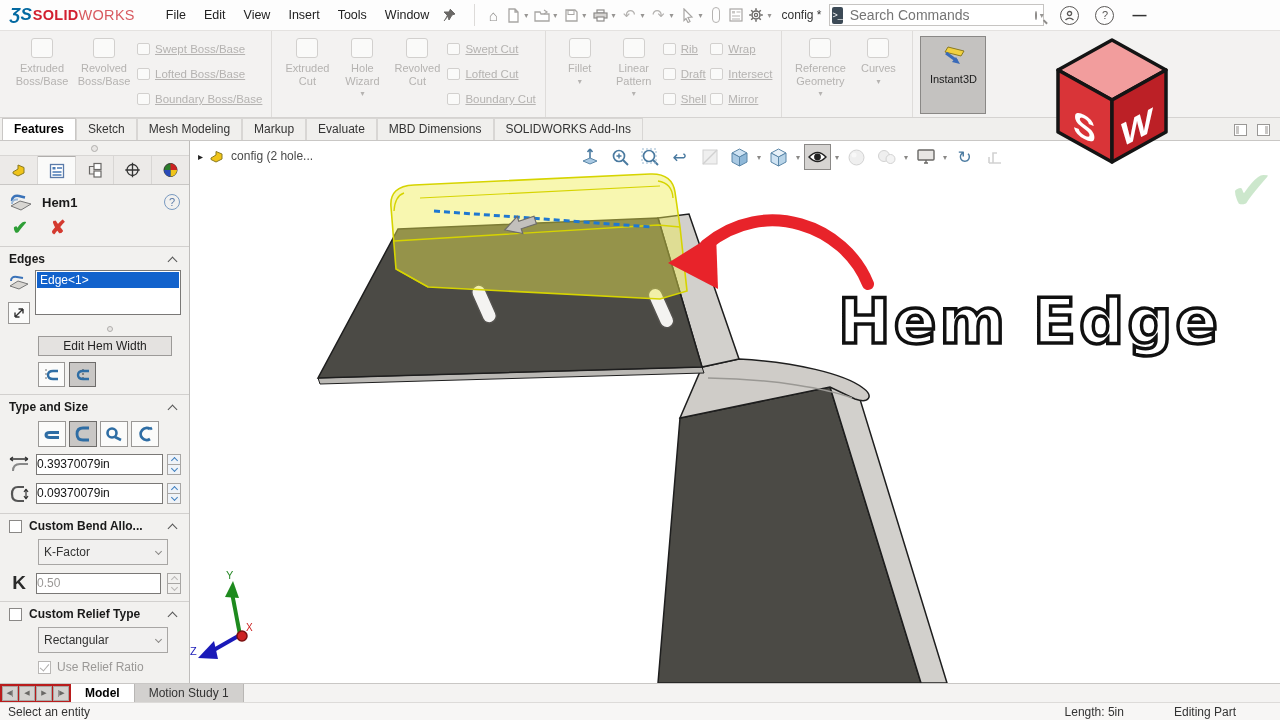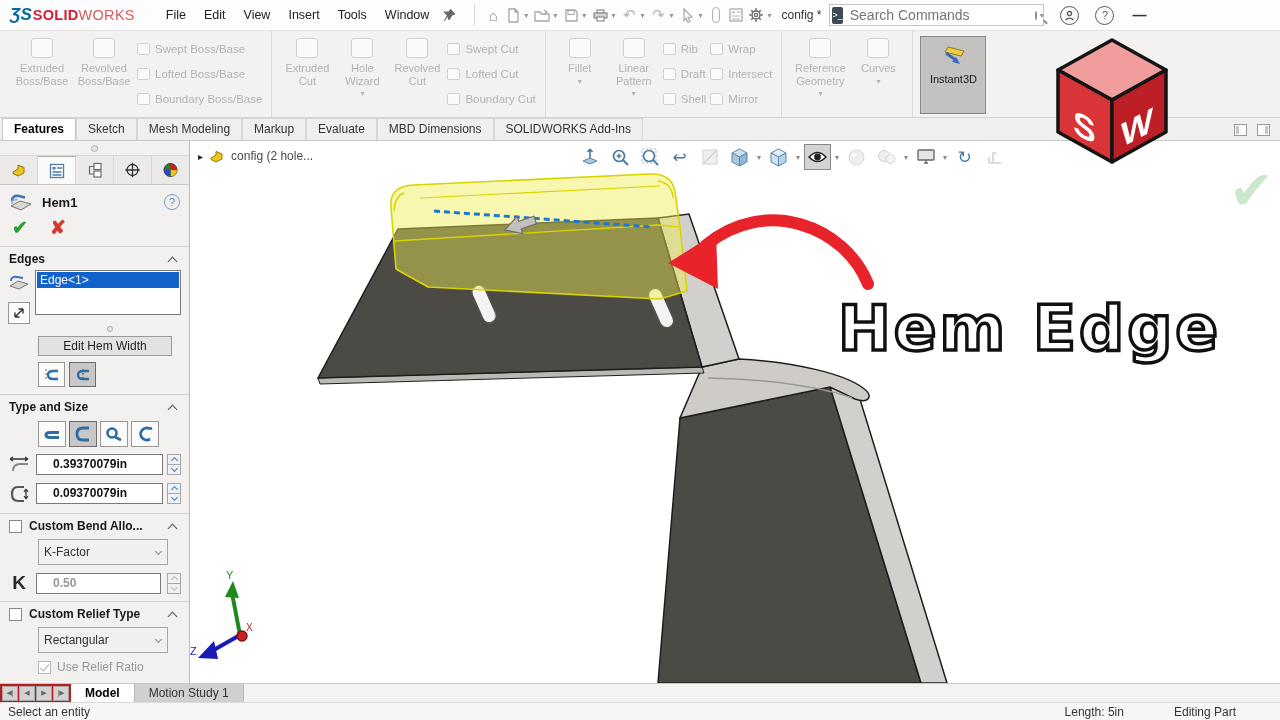--- a/index.html
+++ b/index.html
@@ -28,21 +28,21 @@
   .circbtn{width:19px;height:19px;border:1.5px solid #5a5856;border-radius:50%;display:flex;align-items:center;justify-content:center;font-size:11px;color:#5a5856;margin-left:16px;}
   .minimize{font-size:14px;color:#333;margin-left:18px;font-weight:bold;}
 
   
   .ribbon{height:87px;background:#f3f2f1;display:flex;align-items:stretch;border-bottom:1px solid #d5d3d1;padding-left:4px;position:relative;z-index:20;}
   .rgroup{display:flex;align-items:flex-start;padding:5px 7px 2px;}
   .rgroup + .rgroup{border-left:1px solid #dedcda;}
   .bigbtn{width:62px;min-width:54px;display:flex;flex-direction:column;align-items:center;text-align:center;font-size:11px;color:#b5b3b1;line-height:1.15;padding-top:2px;}
   .bigbtn .ph{width:22px;height:20px;border:1.5px solid #d2d0ce;border-radius:3px;margin-bottom:4px;background:#fafaf9;}
   .smallcol{display:flex;flex-direction:column;justify-content:space-between;height:74px;padding:2px 2px 0;}
-  .smallbtn{display:flex;align-items:center;gap:5px;font-size:11.5px;color:#b5b3b1;height:22px;white-space:nowrap;}
+  .smallbtn{display:flex;align-items:center;gap:5px;font-size:11.5px;color:#b5b3b1;height:22px;white-space:nowrap;text-decoration:underline;}
   .phs{width:13px;height:12px;border:1.5px solid #d2d0ce;border-radius:2px;background:#fafaf9;flex:0 0 auto;}
   .caret-under{font-size:8px;color:#b5b3b1;margin-top:2px;}
   .instant{background:#c4c2c0;border:1px solid #8a8886;color:#1a1a1a;height:78px;justify-content:flex-start;padding-top:8px;}
   .instant .i3dicon{margin-bottom:6px;}
 
   
   .tabbar{height:23px;background:#f0efed;display:flex;align-items:flex-end;padding-left:2px;border-bottom:1px solid #c9c7c5;position:relative;z-index:10;}
   .tab{font-size:12px;color:#333;padding:3px 11px 4px;border:1px solid #d8d6d4;border-bottom:none;background:#f0efed;white-space:nowrap;}
   .tab.active{background:#fff;font-weight:bold;color:#000;border-color:#c9c7c5;}
   .paneicons{margin-left:auto;display:flex;gap:10px;padding:0 10px 4px;}
@@ -77,21 +77,21 @@
   .listitem{background:#1262cc;color:#fff;font-size:12px;padding:1px 3px;}
   .dotrow{display:flex;justify-content:center;padding:2px 0 3px 30px;}
   .dotrow .dot{width:6px;height:6px;}
   .editbtn{display:block;margin:1px 8px 6px 38px;width:134px;height:20px;background:#e4e2e0;border:1px solid #9c9a98;font-size:12px;color:#222;text-align:center;line-height:18px;}
   .togglerow{display:flex;gap:4px;margin-left:38px;}
   .tbtn{width:27px;height:25px;border:1px solid #9a9896;background:#fbfbfa;display:flex;align-items:center;justify-content:center;}
   .tbtn.pressed,.typebtn.pressed{background:#c9c7c5;border:1px solid #6e6c6a;}
   .typerow{display:flex;gap:3px;margin:3px 0 7px 38px;}
   .typebtn{width:28px;height:26px;border:1px solid #9a9896;background:#fbfbfa;display:flex;align-items:center;justify-content:center;}
   .numrow{display:flex;align-items:center;gap:4px;padding:0 8px;margin-bottom:8px;}
-  .numfield{flex:1;height:21px;background:#fff;border:1px solid #7a7876;font-size:12px;color:#111;padding:2px 16px;font-weight:bold;}
+  .numfield{flex:1;height:21px;background:#fff;border:1px solid #7a7876;font-size:12px;color:#111;padding:2px 0;}
   .numfield.disabled{color:#9a9896;}
   .spin{width:14px;height:21px;display:flex;flex-direction:column;}
   .spinbtn{flex:1;border:1px solid #a8a6a4;background:#eff3f8;display:flex;align-items:center;justify-content:center;}
   .spinbtn + .spinbtn{border-top:none;}
   .cvu,.cvd{width:5px;height:5px;border-right:1.7px solid #3f7fbf;border-bottom:1.7px solid #3f7fbf;}
   .cvu{transform:rotate(-135deg);margin-top:2px;} .cvd{transform:rotate(45deg);margin-bottom:2px;}
   .spin.disabled .cvu,.spin.disabled .cvd{border-color:#b9b7b5;}
   .spin.disabled .spinbtn{background:#f2f1ef;}
   .dropdown{display:flex;align-items:center;margin:2px 8px 7px 38px;width:130px;height:21px;background:#f1f0ef;border:1px solid #a8a6a4;font-size:12px;color:#333;padding:12px 5px;}
   .dropdown .cvd{margin:0 1px 2px auto;border-color:#8a8886;}
@@ -104,21 +104,21 @@
   
   .viewport{flex:1;background:#fff;position:relative;overflow:hidden;}
   .crumb{position:absolute;left:8px;top:8px;display:flex;align-items:center;gap:6px;font-size:12px;color:#4a4a4a;z-index:5;}
   .expander{font-size:10px;color:#222;}
   .headsup{position:absolute;left:386px;top:3px;display:flex;align-items:center;gap:3px;z-index:5;}
   .hbtn{display:flex;align-items:center;justify-content:center;width:27px;height:26px;border:1px solid transparent;}
   .hbtn.pressed{background:#d6d4d2;border-color:#8a8886;}
   .hbtn.disabled{opacity:.38;filter:grayscale(1);}
   .hcaret{font-size:8px;color:#8a8886;margin:0 1px;}
   .hglyph{font-size:17px;color:#4a7aa0;line-height:1;}
-  .hemtext{position:absolute;left:648px;top:151px;font-size:63px;font-weight:bold;color:#fff;-webkit-text-stroke:3.5px #101010;letter-spacing:3px;white-space:nowrap;z-index:6;font-family:"DejaVu Sans",sans-serif;}
+  .hemtext{position:absolute;left:648px;top:144px;font-size:63px;font-weight:bold;color:#fff;-webkit-text-stroke:3.5px #101010;letter-spacing:3px;white-space:nowrap;z-index:6;font-family:"DejaVu Sans",sans-serif;}
   .faintcheck{position:absolute;right:6px;top:18px;font-size:54px;color:rgba(128,194,128,.4);z-index:4;}
   .partsvg{position:absolute;left:0;top:0;z-index:1;}
 
   
   .swcube{position:absolute;left:1053px;top:36px;width:118px;height:130px;z-index:50;}
 
   
   .doctabs{height:19px;background:#b91c1c;display:flex;align-items:stretch;border-top:1px solid #c9c7c5;font-size:12px;}
   .navbtns{display:flex;align-items:center;gap:1px;padding:1px 2px;}
   .navbtn{width:16px;height:15px;background:#d4d2d0;border:1px solid #a8a6a4;display:flex;align-items:center;justify-content:center;color:#6a6866;font-size:7px;}

